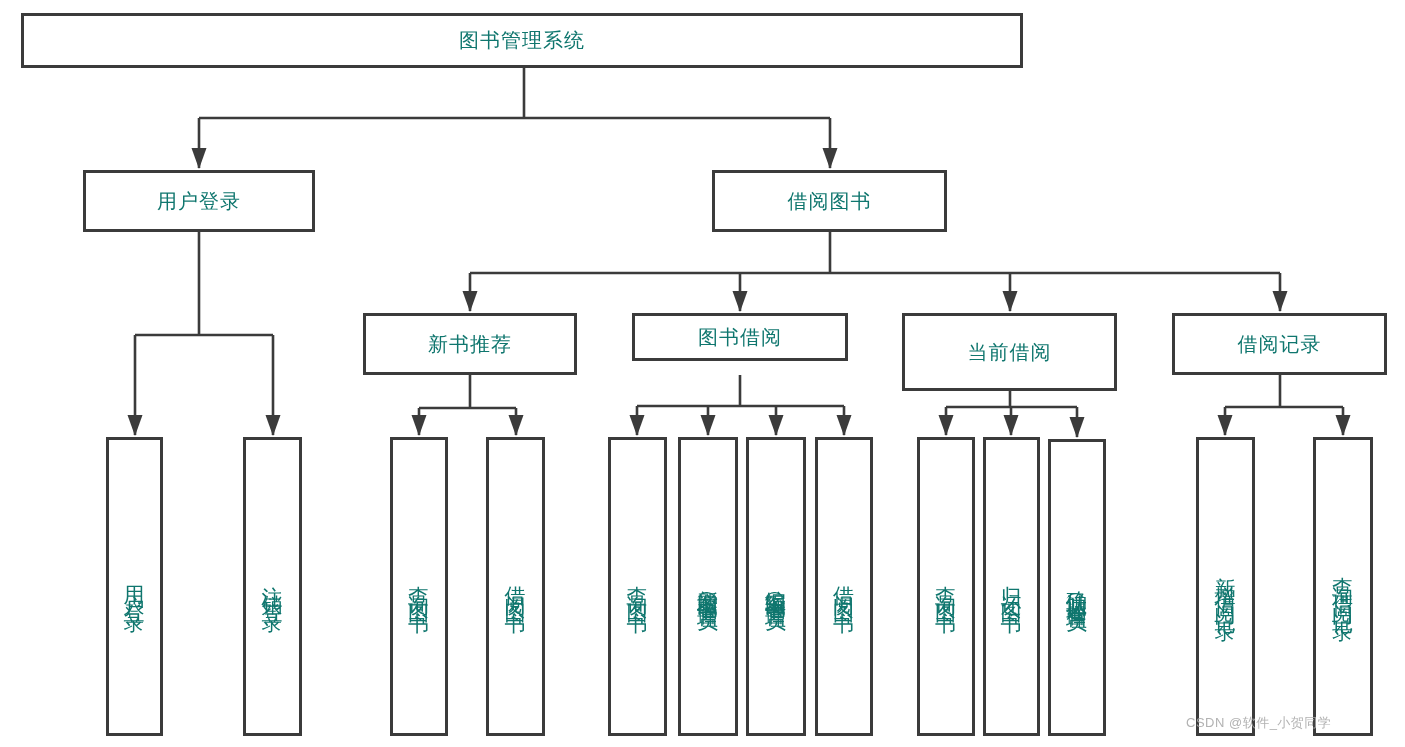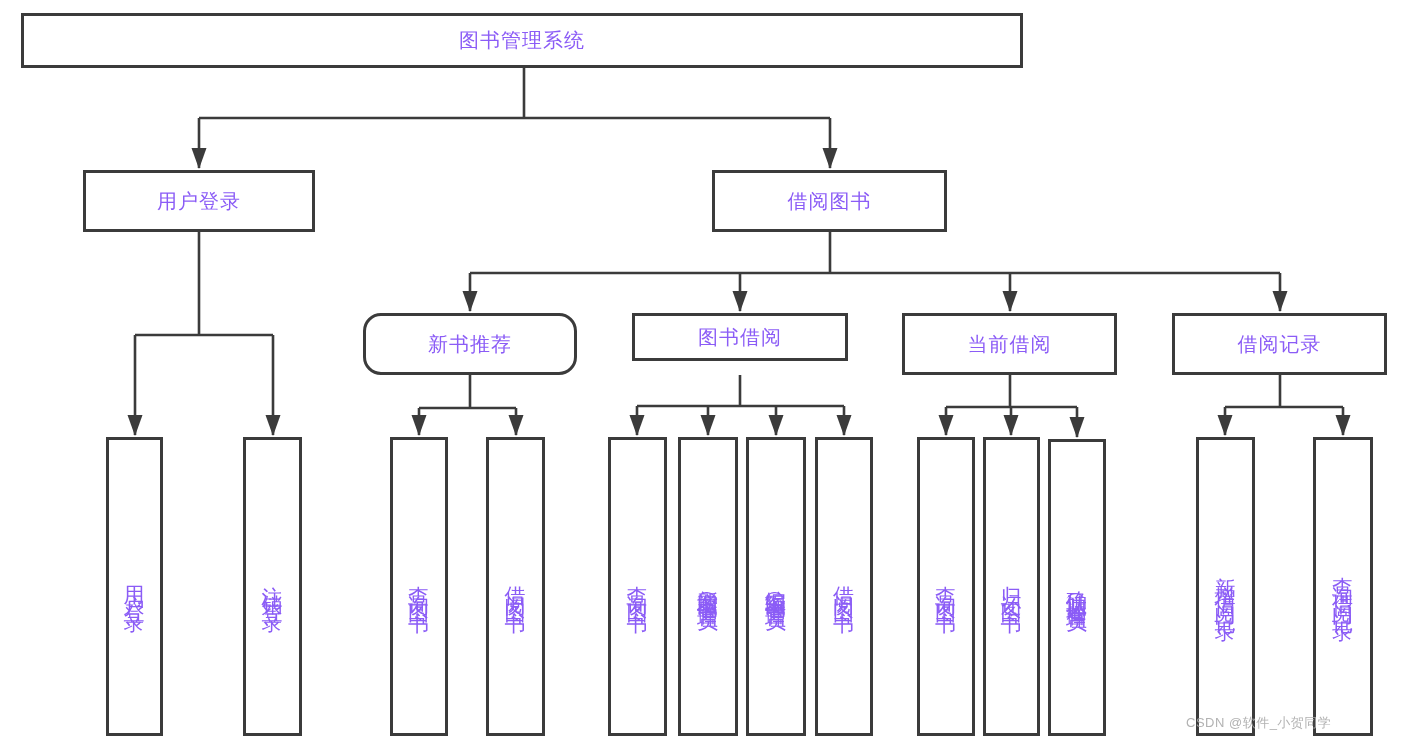--- a/index.html
+++ b/index.html
@@ -20,21 +20,21 @@
     left: 0; top: 0;
     width: 1405px;
     height: 747px;
     z-index: 1;
   }
   .node {
     position: absolute;
     box-sizing: border-box;
     background: #ffffff;
     border: 3px solid #3b3b3b;
-    color: #8b5cf6;
+    color: #0f766e;
     display: flex;
     align-items: center;
     justify-content: center;
     font-size: 20px;
     letter-spacing: 1px;
     z-index: 2;
     text-align: right;
   }
   .node.vert {
     writing-mode: vertical-rl;
@@ -104,23 +104,23 @@
       <path d="M1225,407 L1225,435" marker-end="url(#arrow)"></path>
       <path d="M1343,407 L1343,435" marker-end="url(#arrow)"></path>
     </g>
   </svg>
 
   <div class="node" style="left:21px; top:13px; width:1002px; height:55px;">图书管理系统</div>
 
   <div class="node" style="left:83px; top:170px; width:232px; height:62px;">用户登录</div>
   <div class="node" style="left:712px; top:170px; width:235px; height:62px;">借阅图书</div>
 
-  <div class="node" style="left:363px; top:313px; width:214px; height:62px;border-radius:18px;">新书推荐</div>
+  <div class="node" style="left:363px; top:313px; width:214px; height:62px;">新书推荐</div>
   <div class="node" style="left:632px; top:313px; width:216px; height:48px;">图书借阅</div>
-  <div class="node" style="left:902px; top:313px; width:215px; height:62px;font-family:Liberation Mono, monospace;">当前借阅</div>
+  <div class="node" style="left:902px; top:313px; width:215px; height:78px;font-family:Liberation Mono, monospace;">当前借阅</div>
   <div class="node" style="left:1172px; top:313px; width:215px; height:62px;">借阅记录</div>
 
   <div class="node vert" style="left:106px; top:437px; width:57px; height:299px;">用户登录</div>
   <div class="node vert" style="left:243px; top:437px; width:59px; height:299px;">注销登录</div>
 
   <div class="node vert" style="left:390px; top:437px; width:58px; height:299px;">查询图书</div>
   <div class="node vert" style="left:486px; top:437px; width:59px; height:299px;">借阅图书</div>
 
   <div class="node vert" style="left:608px; top:437px; width:59px; height:299px;">查询图书</div>
   <div class="node vert long" style="left:678px; top:437px; width:60px; height:299px;">新增图书（管理员）</div>

